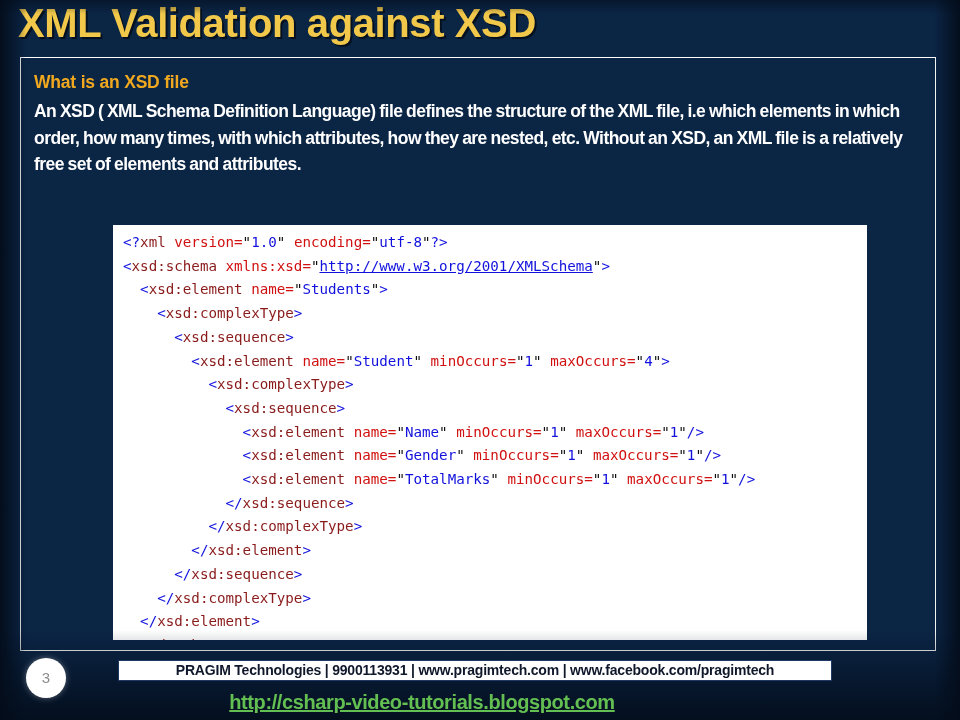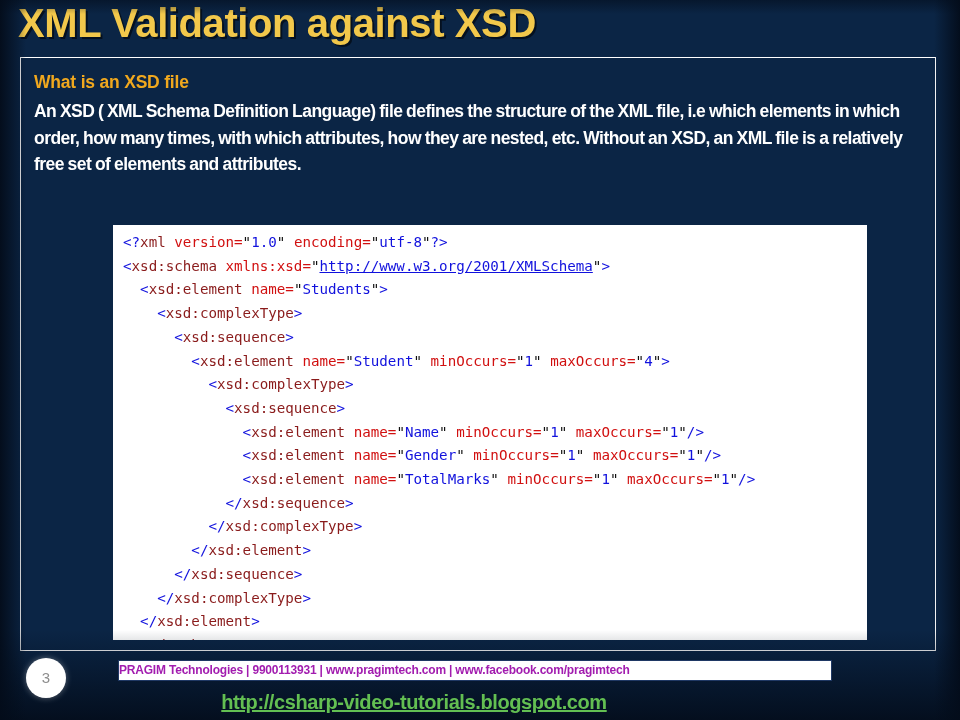--- a/index.html
+++ b/index.html
@@ -144,30 +144,30 @@
     width: 714px;
     height: 21px;
     background: #ffffff;
     border: 1px solid #1f3864;
     box-sizing: border-box;
     z-index: 45;
   }
   #footer-box span {
     display: block;
     line-height: 19px;
-    text-align: left;
-    font-size: 12px;
-    font-weight: bold;
-    color: #a21caf;
+    text-align: center;
+    font-size: 14px;
+    font-weight: bold;
+    color: #0f172a;
     letter-spacing: -0.2px;
   }
 
   #blog-url {
     position: absolute;
-    left: 8px;
+    left: 16px;
     top: 691px;
     width: 812px;
     text-align: center;
     font-size: 20px;
     font-weight: bold;
     color: #63bf52;
     text-decoration: underline;
     letter-spacing: -0.4px;
     z-index: 45;
   }

